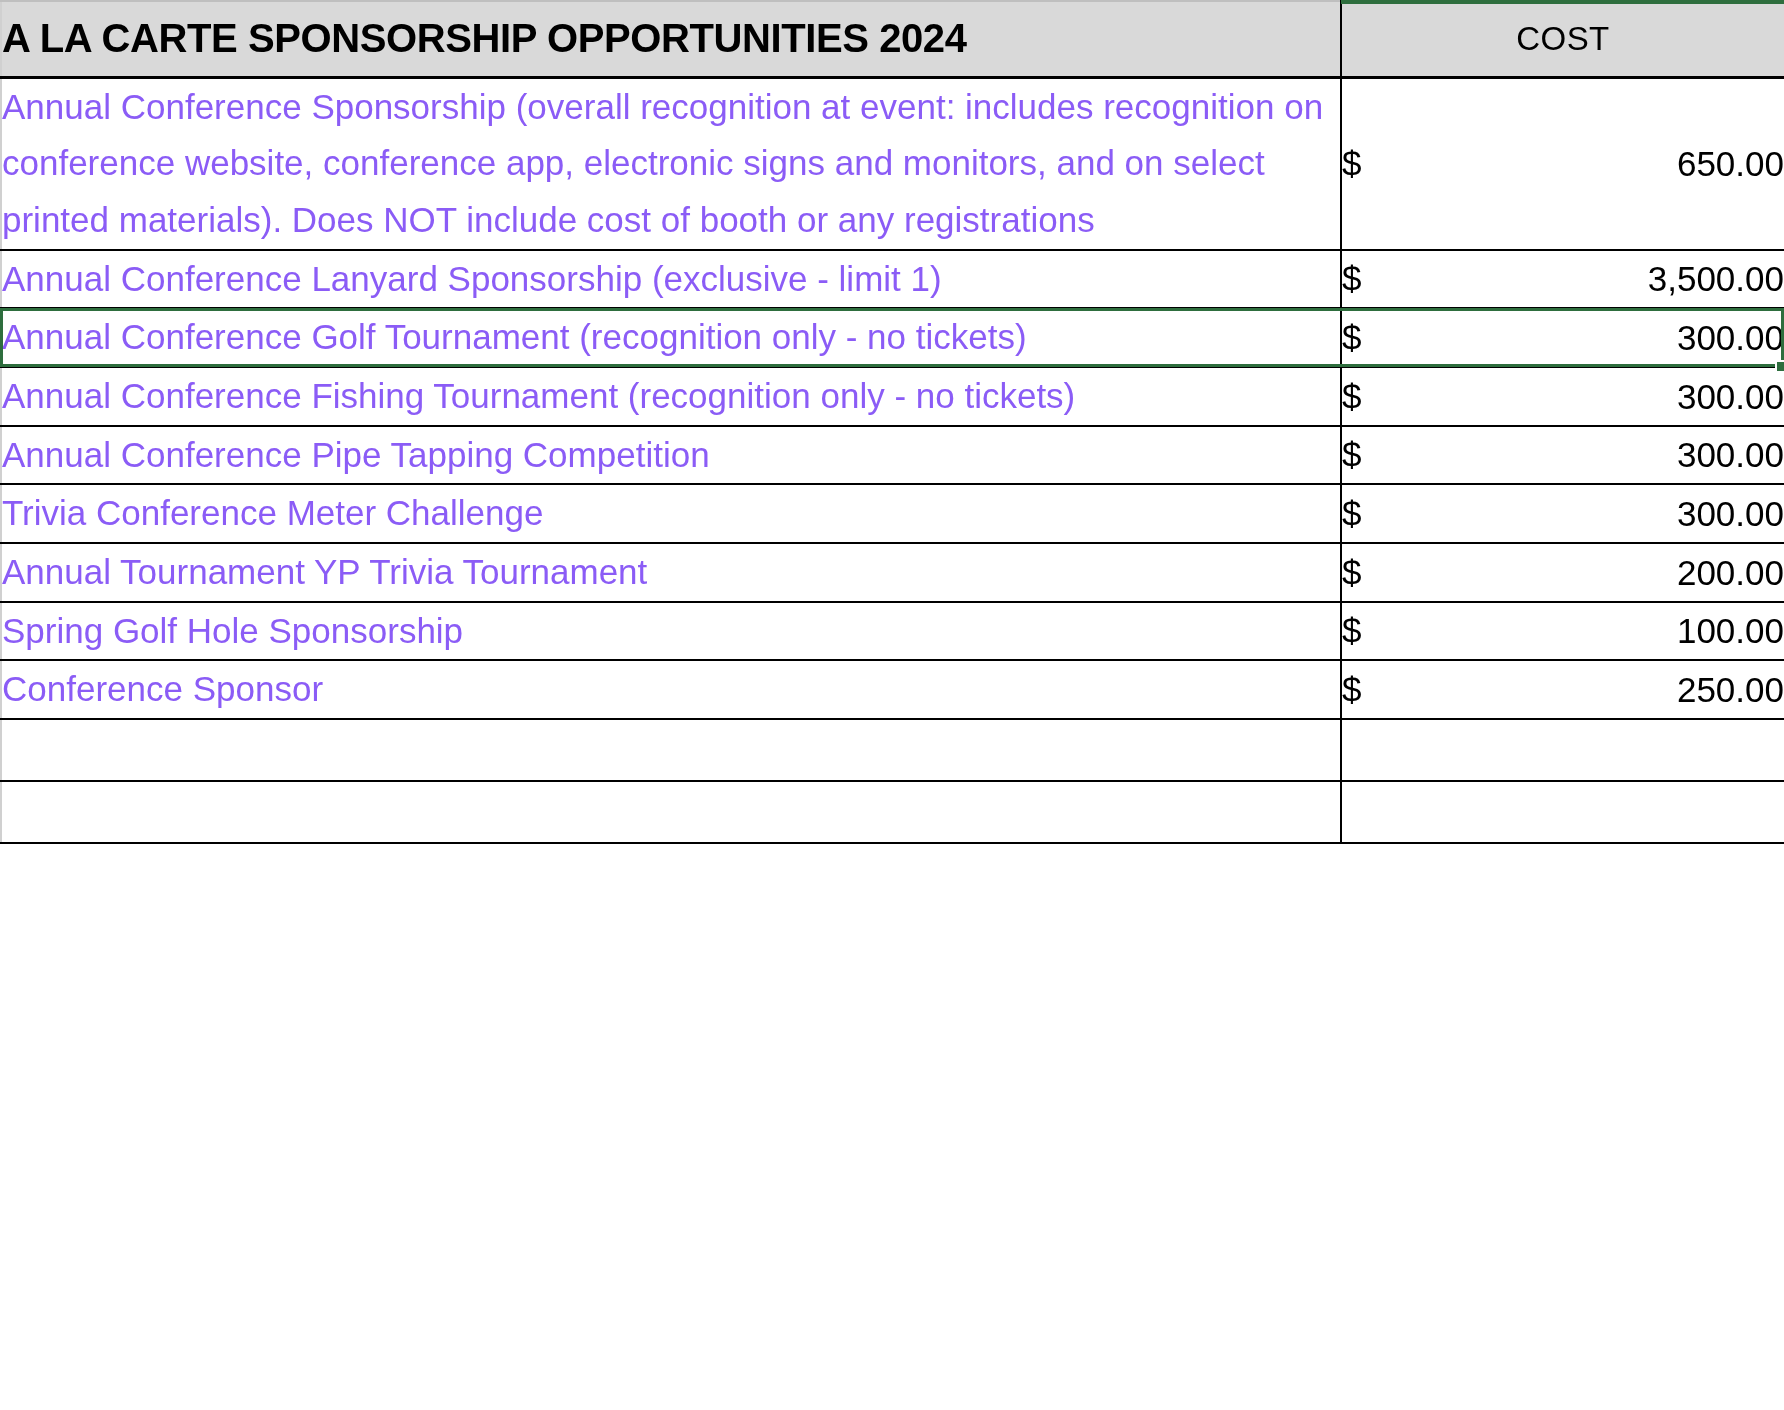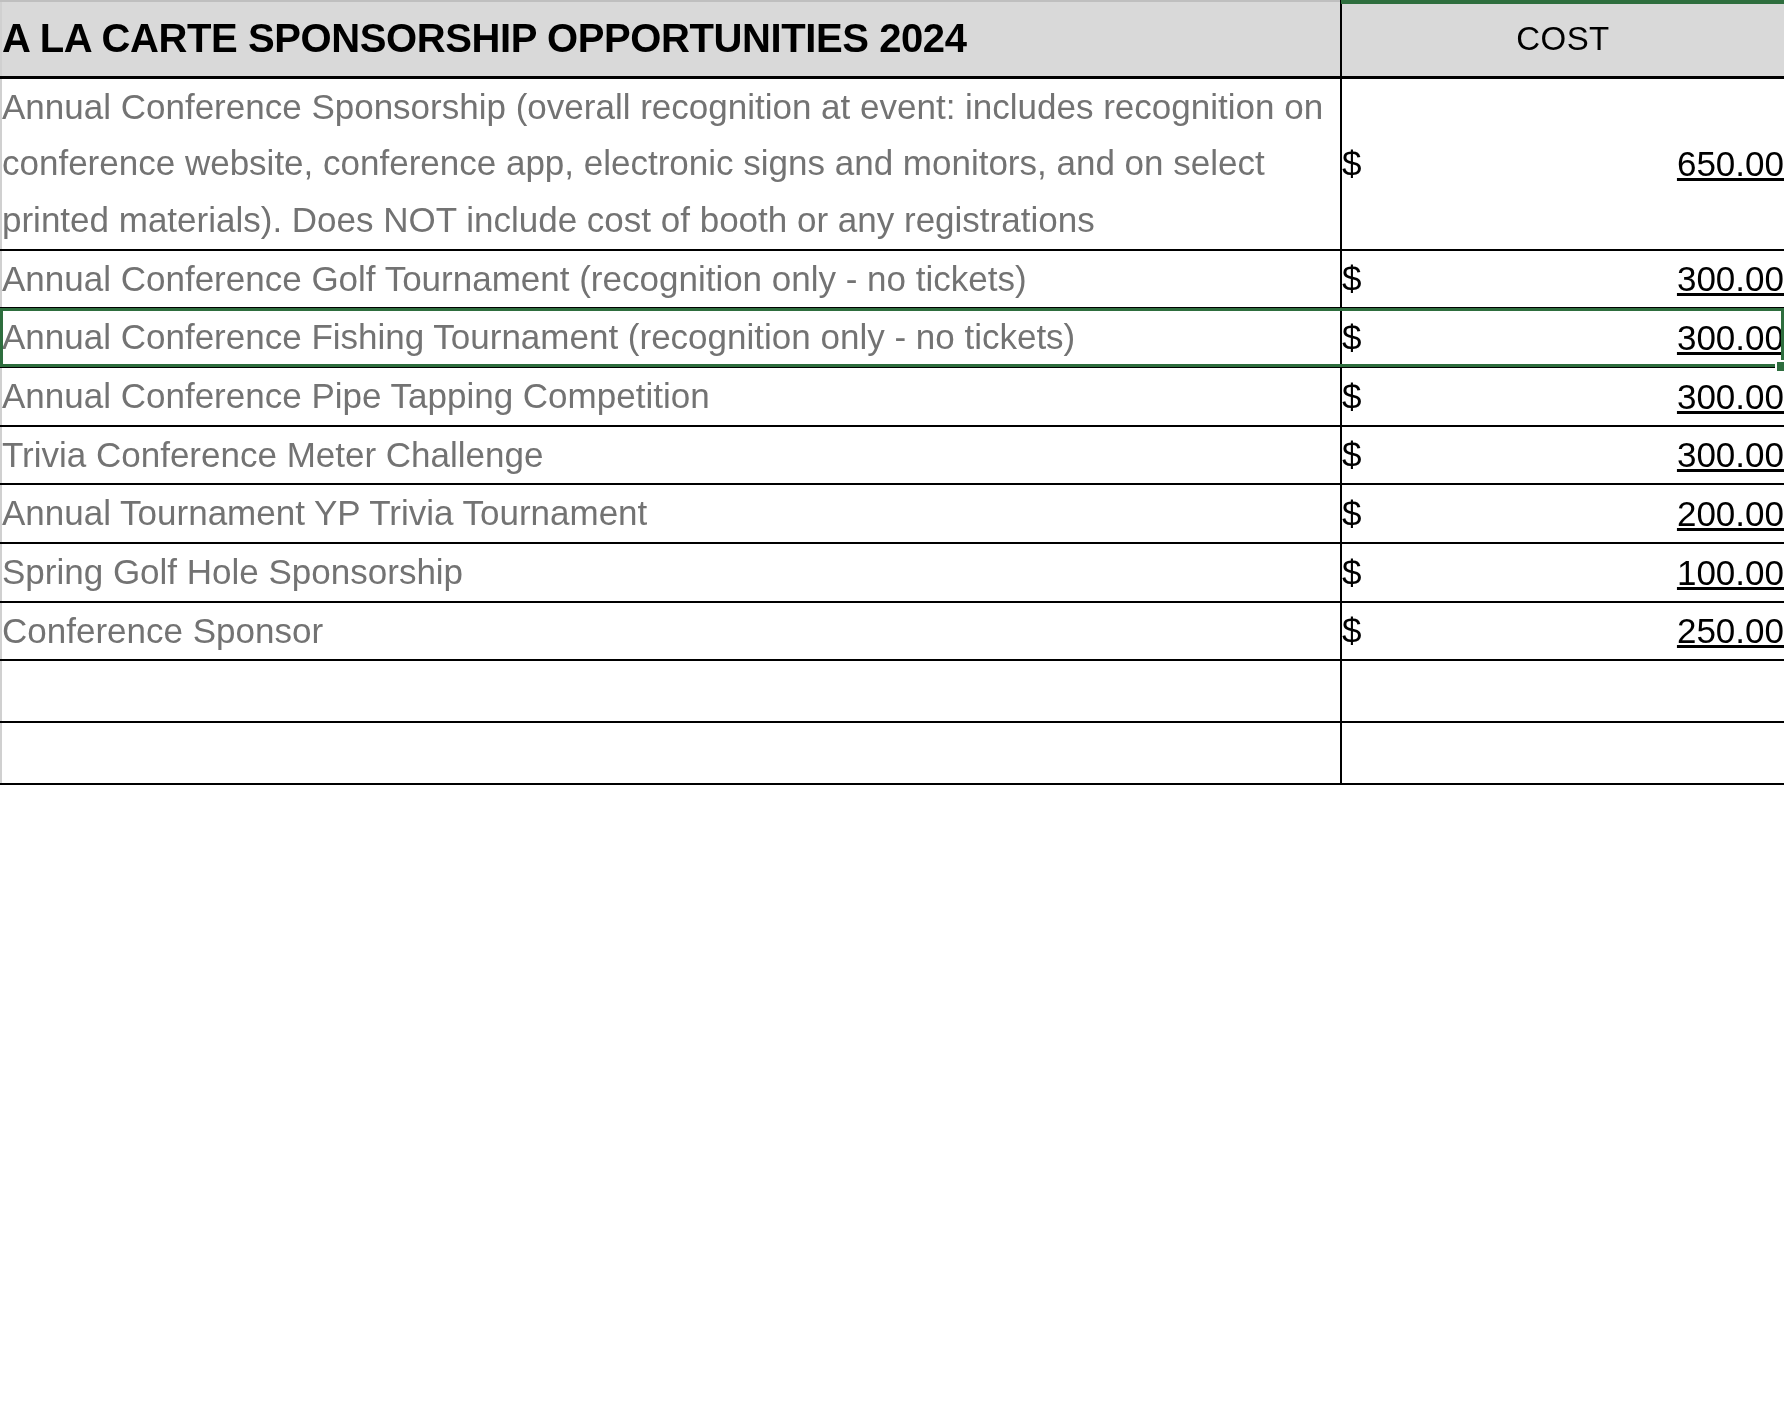--- a/index.html
+++ b/index.html
@@ -70,39 +70,39 @@
     color: #000000;
     letter-spacing: 0.4px;
   }
 
   
   td.desc {
     text-align: left;
     padding: 9px 12px 9px 14px;
     font-size: 35px;
     line-height: 1.62;
-    color: #737373;
+    color: #8b5cf6;
     word-wrap: break-word;
   }
 
   
   td.cost {
     padding: 0 16px 0 22px;
   }
   .acct {
     display: flex;
     align-items: center;
     justify-content: space-between;
     width: 100%;
     font-size: 35px;
     color: #000000;
     line-height: 1.3;
   }
   .acct .cur { text-align: left; white-space: nowrap; }
-  .acct .amt { text-align: right; white-space: nowrap; text-decoration: underline; }
+  .acct .amt { text-align: right; white-space: nowrap; }
 
   
   td.blank { height: 62px; }
 
   
   #selection {
     position: absolute;
     box-sizing: border-box;
     border: 3px solid #2e6e3e;
     pointer-events: none;
@@ -144,20 +144,29 @@
     <tr>
           <td class="desc">Annual Conference Sponsorship (overall recognition at event: includes recognition on conference website, conference app, electronic signs and monitors, and on select printed materials). Does NOT include cost of booth or any registrations</td>
           <td class="cost">
             <div class="acct">
               <span class="cur">$</span>
               <span class="amt">650.00</span>
             </div>
           </td>
         </tr>
         <tr>
+          <td class="desc">Annual Conference Lanyard Sponsorship (exclusive - limit 1)</td>
+          <td class="cost">
+            <div class="acct">
+              <span class="cur">$</span>
+              <span class="amt">3,500.00</span>
+            </div>
+          </td>
+        </tr>
+        <tr>
           <td class="desc">Annual Conference Golf Tournament (recognition only - no tickets)</td>
           <td class="cost">
             <div class="acct">
               <span class="cur">$</span>
               <span class="amt">300.00</span>
             </div>
           </td>
         </tr>
         <tr>
           <td class="desc">Annual Conference Fishing Tournament (recognition only - no tickets)</td>

